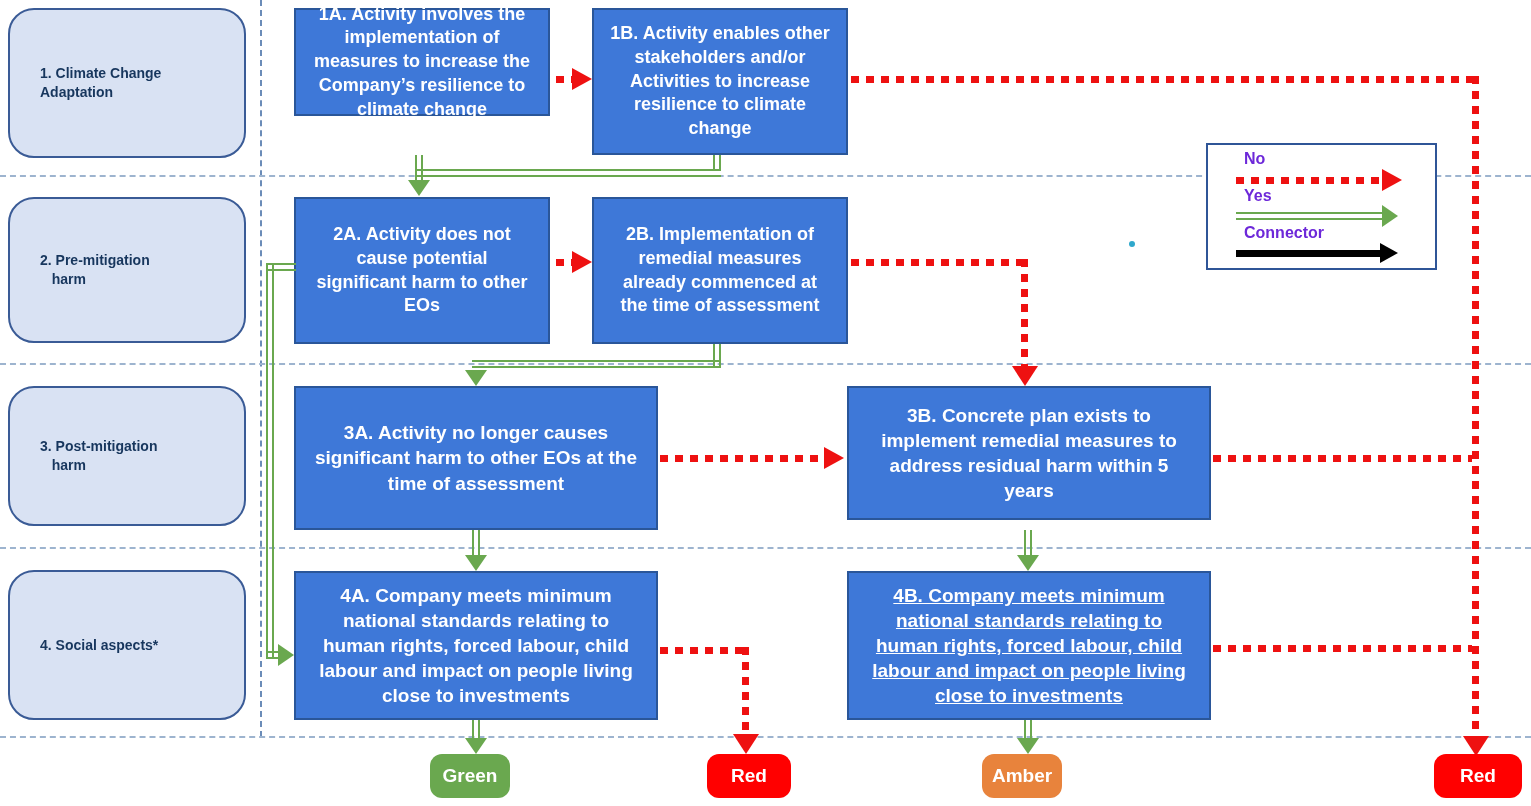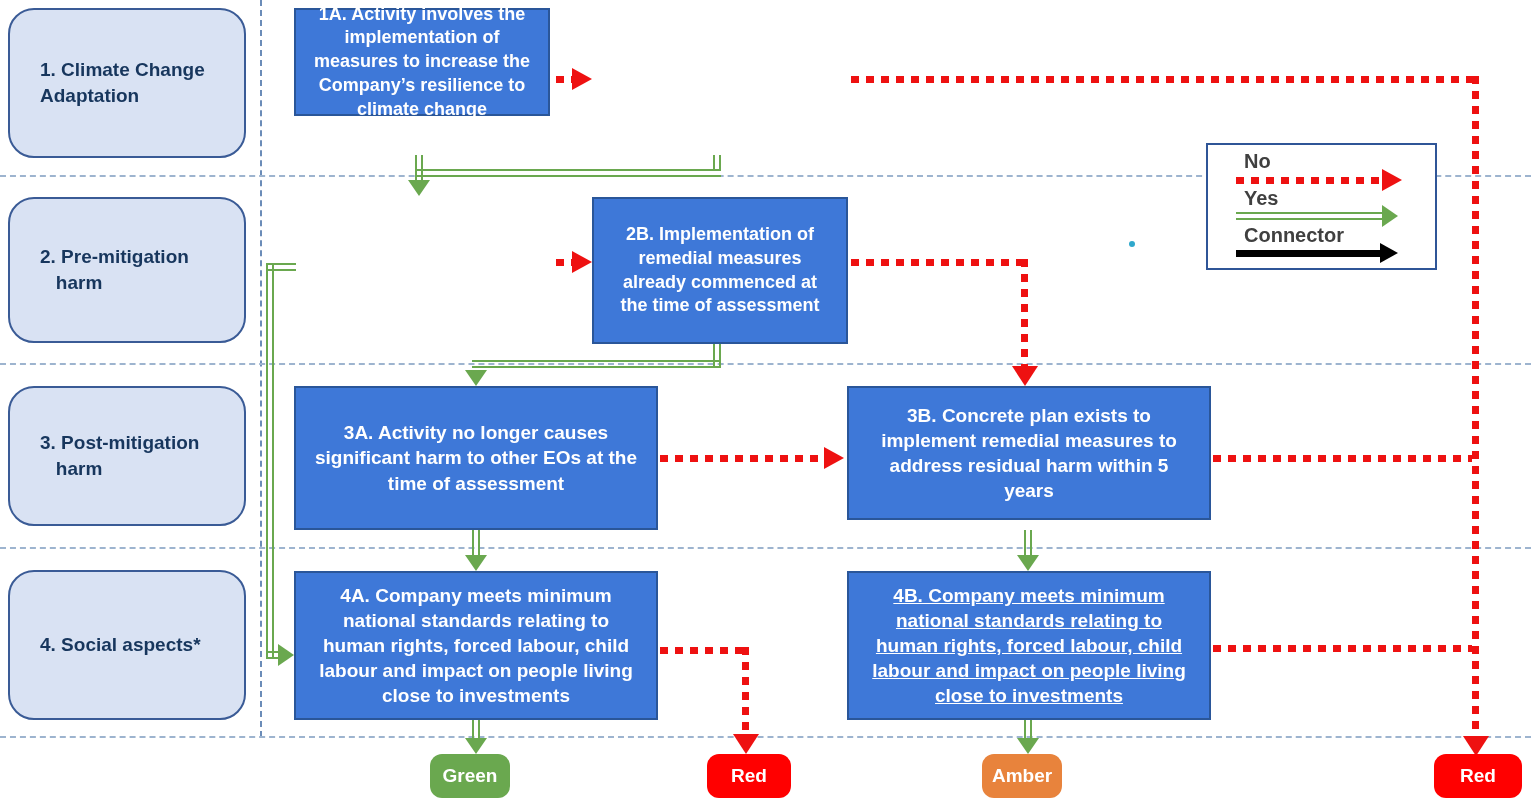--- a/index.html
+++ b/index.html
@@ -10,21 +10,21 @@
   }
   html,body{margin:0;padding:0;background:#fff;}
   #stage{position:relative;width:1531px;height:806px;background:#fff;overflow:hidden;
          font-family:"Liberation Sans",sans-serif;}
   .abs{position:absolute;}
   
   .vguide{width:0;border-left:2px dashed var(--vguide);}
   .hguide{height:0;border-top:2px dashed var(--hguide);}
   
   .rowlabel{background:var(--label-fill);border:2px solid var(--label-border);border-radius:26px;
-    color:var(--label-text);font-weight:bold;font-size:19px;line-height:1.35;
+    color:var(--label-text);font-weight:bold;font-size:14px;line-height:1.35;
     display:flex;align-items:center;box-sizing:border-box;padding:8px 14px 8px 30px;
     white-space:pre-line;}
   
   .node{background:var(--node-fill);border:2px solid var(--node-border);color:#fff;
     font-weight:bold;display:flex;align-items:center;justify-content:center;text-align:center;
     box-sizing:border-box;padding:6px 14px;line-height:1.32;}
   .fs18{font-size:18px;} .fs19{font-size:19px;}
   
   .rdash-h{height:7px;background:repeating-linear-gradient(90deg,var(--red) 0 8px,transparent 8px 15px);}
   .rdash-v{width:7px;background:repeating-linear-gradient(180deg,var(--red) 0 8px,transparent 8px 15px);}
@@ -32,21 +32,21 @@
   .rhead-down{width:0;height:0;border-left:13px solid transparent;border-right:13px solid transparent;border-top:20px solid var(--red);}
   
   .gline-v{width:8px;box-sizing:border-box;border-left:2px solid var(--green);border-right:2px solid var(--green);}
   .gline-h{height:8px;box-sizing:border-box;border-top:2px solid var(--green);border-bottom:2px solid var(--green);}
   .ghead-down{width:0;height:0;border-left:11px solid transparent;border-right:11px solid transparent;border-top:16px solid var(--green);}
   .ghead-right{width:0;height:0;border-top:11px solid transparent;border-bottom:11px solid transparent;border-left:16px solid var(--green);}
   
   .outcome{color:#fff;font-weight:bold;font-size:19px;display:flex;align-items:center;justify-content:center;border-radius:12px;}
   
   .legend{background:#fff;border:2px solid #2F5597;box-sizing:border-box;}
-  .legend-label{position:absolute;left:36px;color:#404040;font-weight:bold;font-size:20px;}
+  .legend-label{position:absolute;left:36px;color:#6d28d9;font-weight:bold;font-size:16px;}
   .lg-black{height:7px;background:var(--black);}
   .bhead-right{width:0;height:0;border-top:10px solid transparent;border-bottom:10px solid transparent;border-left:18px solid var(--black);}
   .dot{width:6px;height:6px;border-radius:50%;background:#2FA8CC;}
 </style>
 </head>
 <body>
 
 <div id="stage">
 
   <div class="abs vguide" style="left:260px;top:0;height:737px;"></div>
@@ -57,20 +57,22 @@
 
   <div class="abs rowlabel" style="left:8px;top:8px;width:238px;height:150px;">1. Climate Change
 Adaptation</div>
   <div class="abs rowlabel" style="left:8px;top:197px;width:238px;height:146px;">2. Pre-mitigation
 &nbsp;&nbsp;&nbsp;harm</div>
   <div class="abs rowlabel" style="left:8px;top:386px;width:238px;height:140px;">3. Post-mitigation
 &nbsp;&nbsp;&nbsp;harm</div>
   <div class="abs rowlabel" style="left:8px;top:570px;width:238px;height:150px;">4. Social aspects*</div>
 
   <div class="abs node fs18" style="left:294px;top:8px;width:256px;height:108px;">1A. Activity involves the implementation of measures to increase the Company’s resilience to climate change</div>
+  <div class="abs node fs18" style="left:592px;top:8px;width:256px;height:147px;">1B. Activity enables other stakeholders and/or Activities to increase resilience to climate change</div>
+  <div class="abs node fs18" style="left:294px;top:197px;width:256px;height:147px;">2A. Activity does not cause potential significant harm to other EOs</div>
   <div class="abs node fs18" style="left:592px;top:197px;width:256px;height:147px;">2B. Implementation of remedial measures already commenced at the time of assessment</div>
   <div class="abs node fs19" style="left:294px;top:386px;width:364px;height:144px;">3A. Activity no longer causes significant harm to other EOs at the time of assessment</div>
   <div class="abs node fs19" style="left:847px;top:386px;width:364px;height:134px;">3B. Concrete plan exists to implement remedial measures to address residual harm within 5 years</div>
   <div class="abs node fs19" style="left:294px;top:571px;width:364px;height:149px;">4A. Company meets minimum national standards relating to human rights, forced labour, child labour and impact on people living close to investments</div>
   <div class="abs node fs19" style="left:847px;top:571px;width:364px;height:149px;text-decoration:underline;">4B. Company meets minimum national standards relating to human rights, forced labour, child labour and impact on people living close to investments</div>
 
   <div class="abs gline-v" style="left:415px;top:155px;height:25px;"></div>
   <div class="abs gline-v" style="left:713px;top:155px;height:16px;"></div>
   <div class="abs gline-h" style="left:415px;top:169px;width:306px;"></div>
   <div class="abs ghead-down" style="left:408px;top:180px;"></div>

